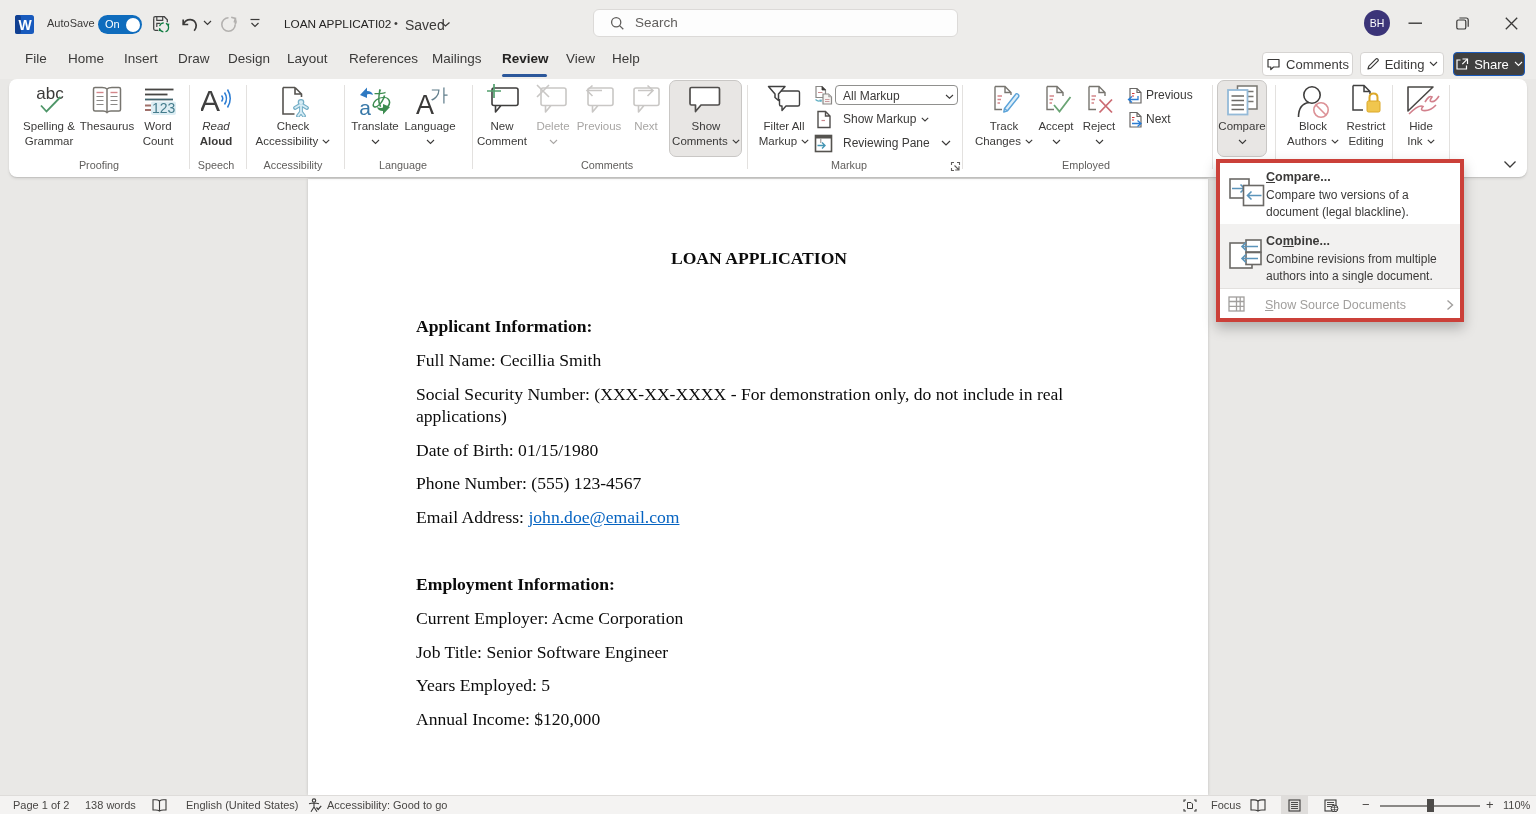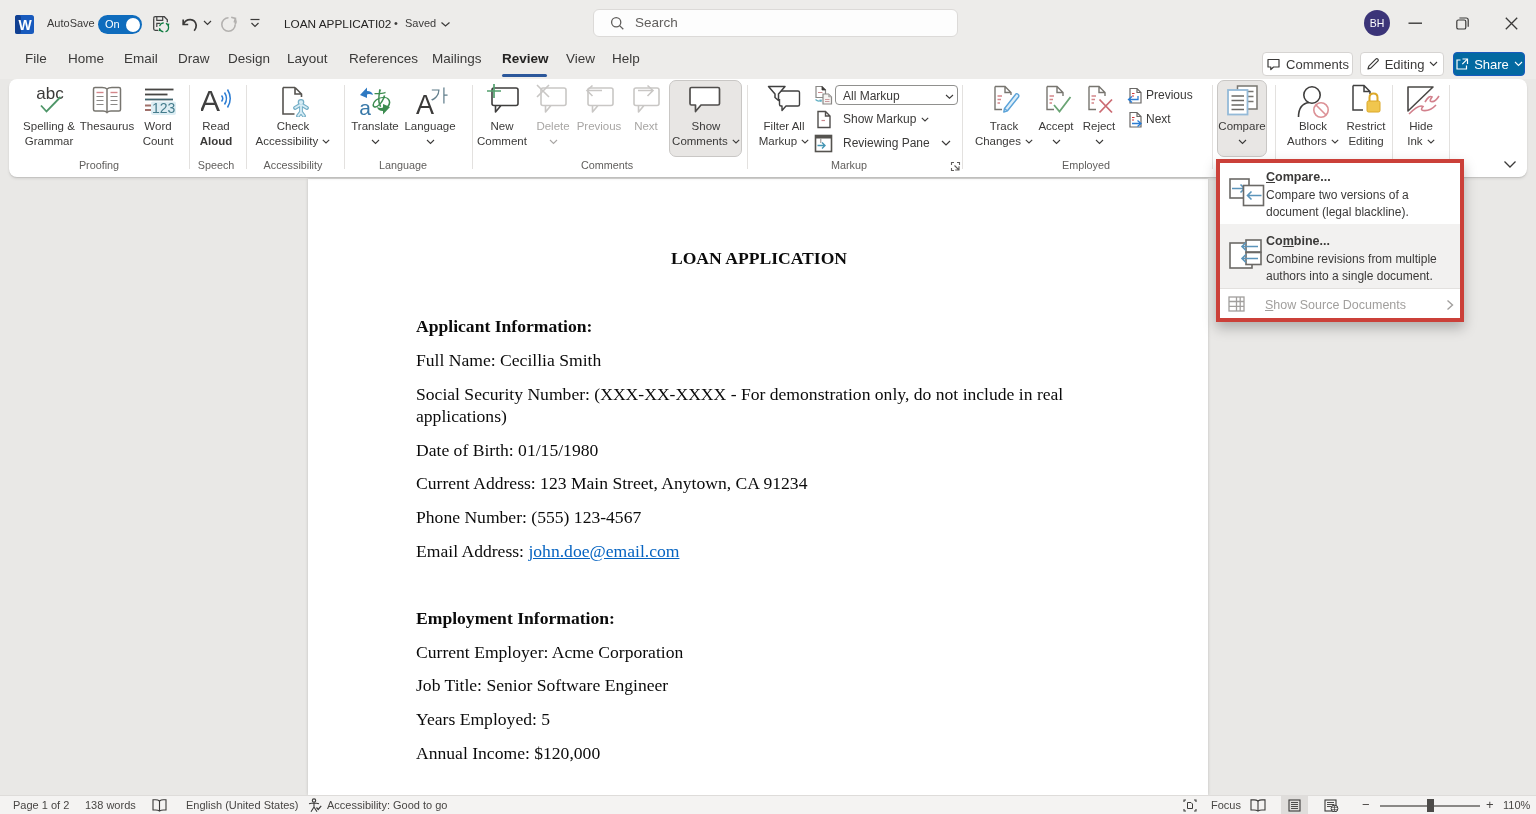--- a/index.html
+++ b/index.html
@@ -73,21 +73,21 @@
     <path d="M9.5 2.8 L16.2 9.3" fill="none" stroke="#b3b1af" stroke-width="0"></path>
     <path d="M12.2 2.2 L16.4 3.4 L15.2 7.5" fill="none" stroke="#b3b1af" stroke-width="1.6"></path>
     <path d="M16.3 3.5 A6.7 6.7 0 0 1 16.2 9.5" fill="none" stroke="#b3b1af" stroke-width="1.6"></path>
   </svg>
   <svg class="abs" style="left:249px;top:18px" width="12" height="10" viewBox="0 0 12 10">
     <path d="M1.5 1.5 L10.5 1.5" stroke="#3b3a39" stroke-width="1.2"></path>
     <path d="M2.5 5 L6 8.5 L9.5 5" fill="none" stroke="#3b3a39" stroke-width="1.2"></path>
   </svg>
   <span class="abs" style="left:284px;top:17px;font-size:11.8px;color:#252423;">LOAN APPLICATI02</span>
   <span class="abs" style="left:394px;top:17px;font-size:11px;color:#3b3a39;">•</span>
-  <span class="abs" style="left:405px;top:17px;font-size:11px;color:#3b3a39;">Saved</span>
+  <span class="abs" style="left:405px;top:17px;font-size:14px;color:#3b3a39;">Saved</span>
   <svg class="abs" style="left:440px;top:21px" width="11" height="7" viewBox="0 0 11 7">
       <path d="M1.5 1.5 L5.5 5 L9.5 1.5" fill="none" stroke="#3b3a39" stroke-width="1.2"></path>
     </svg>
   <div id="search" class="abs">
     <svg class="abs" style="left:16px;top:6px" width="15" height="15" viewBox="0 0 15 15">
         <circle cx="6.2" cy="6.2" r="4.6" fill="none" stroke="#605e5c" stroke-width="1.3"></circle>
         <path d="M9.6 9.6 L13.3 13.3" stroke="#605e5c" stroke-width="1.3"></path>
       </svg>
     <span class="abs" style="left:41px;top:5px;font-size:13.5px;color:#605e5c;">Search</span>
   </div>
@@ -99,21 +99,21 @@
     <rect x="0.8" y="3" width="9" height="9" rx="1.6" fill="none" stroke="#3b3a39" stroke-width="1.2"></rect>
     <path d="M3.4 1.0 L10.2 1.0 Q12.2 1.0 12.2 3.0 L12.2 9.8" fill="none" stroke="#3b3a39" stroke-width="1.2"></path>
   </svg>
   <svg class="abs" style="left:1505px;top:17px" width="13" height="13" viewBox="0 0 13 13">
       <path d="M0.8 0.8 L12.2 12.2 M12.2 0.8 L0.8 12.2" stroke="#3b3a39" stroke-width="1.3"></path>
     </svg>
 </div>
 <div id="tabrow" class="abs">
   <span class="tab" style="left:25px;">File</span>
   <span class="tab" style="left:68px;">Home</span>
-  <span class="tab" style="left:124px;">Email</span>
+  <span class="tab" style="left:124px;">Insert</span>
   <span class="tab" style="left:178px;">Draw</span>
   <span class="tab" style="left:228px;">Design</span>
   <span class="tab" style="left:287px;">Layout</span>
   <span class="tab" style="left:349px;">References</span>
   <span class="tab" style="left:432px;">Mailings</span>
   <span class="tab" style="left:502px;font-weight:bold;color:#252423;">Review</span>
   <span class="tab" style="left:566px;">View</span>
   <span class="tab" style="left:612px;">Help</span>
   <div class="abs" style="left:502px;top:29px;width:45px;height:3px;background:#2b579a;border-radius:2px;"></div>
   <div class="pillbtn" style="left:1262px;width:91px;">
@@ -124,21 +124,21 @@
   </div>
   <div class="pillbtn" style="left:1360px;width:84px;">
     <svg width="14" height="14" viewBox="0 0 14 14">
         <path d="M2 12 L2.8 9.2 L9.8 2.2 Q10.8 1.2 11.8 2.2 Q12.8 3.2 11.8 4.2 L4.8 11.2 Z" fill="none" stroke="#3b3a39" stroke-width="1.2" stroke-linejoin="round"></path>
       </svg>
     <span>Editing</span>
     <svg width="9" height="6" viewBox="0 0 9 6">
         <path d="M1 1 L4.5 4.5 L8 1" fill="none" stroke="#3b3a39" stroke-width="1.1"></path>
       </svg>
   </div>
-  <div class="pillbtn" style="left:1453px;width:72px;background:#0369a1;border-color:#185abd;color:#fff;">
+  <div class="pillbtn" style="left:1453px;width:72px;background:#404040;border-color:#185abd;color:#fff;">
     <svg width="14" height="14" viewBox="0 0 14 14">
         <path d="M5.5 3 L2 3 L2 12 L11.5 12 L11.5 8.5" fill="none" stroke="#fff" stroke-width="1.2"></path>
         <path d="M7.5 2 L12.5 2 L12.5 7" fill="none" stroke="#fff" stroke-width="1.2"></path>
         <path d="M12.3 2.2 L7.3 7.2" stroke="#fff" stroke-width="1.2"></path>
       </svg>
     <span>Share</span>
     <svg width="9" height="6" viewBox="0 0 9 6">
         <path d="M1 1 L4.5 4.5 L8 1" fill="none" stroke="#fff" stroke-width="1.1"></path>
       </svg>
   </div>
@@ -170,21 +170,21 @@
   </svg>
   <div class="rlbl" style="left:118px;top:120px;width:80px;">Word</div>
   <div class="rlbl" style="left:118px;top:135px;width:80px;">Count</div>
 
   <svg class="abs" style="left:201px;top:85px" width="32" height="30" viewBox="0 0 32 30">
     <text x="9" y="26" font-size="30" fill="#404040" font-family="Liberation Sans" text-anchor="middle">A</text>
     <path d="M20.5 10.5 Q23 13.5 20.5 16.5" fill="none" stroke="#2b7cd3" stroke-width="1.5"></path>
     <path d="M23.5 7.5 Q27.5 13.5 23.5 19.5" fill="none" stroke="#2b7cd3" stroke-width="1.5"></path>
     <path d="M26.5 4.5 Q32 13.5 26.5 22.5" fill="none" stroke="#2b7cd3" stroke-width="1.5"></path>
   </svg>
-  <div class="rlbl" style="left:176px;top:120px;width:80px;">Read</div>
+  <div class="rlbl" style="left:176px;top:120px;width:80px;font-style:italic;">Read</div>
   <div class="rlbl" style="left:176px;top:135px;width:80px;font-weight:bold;">Aloud</div>
 
   <svg class="abs" style="left:281px;top:85px" width="28" height="32" viewBox="0 0 28 32">
     <path d="M2 2.5 L14 2.5 M2 2.5 L2 29 L13.5 29 M14 2.5 L20.5 9 L20.5 12 M14 2.5 L14 9 L20.5 9" fill="none" stroke="#55534f" stroke-width="1.6"></path>
     <path d="M14 23 L19 20 M26 23 L21 20 M20 20.5 L20 27 M20 27 L17 31 M20 27 L23 31" fill="none" stroke="#74aec6" stroke-width="3.8" stroke-linecap="round"></path>
     <circle cx="20" cy="17.3" r="2.7" fill="#d6ecf5" stroke="#74aec6" stroke-width="1.2"></circle>
     <path d="M14.3 22.8 L19 20 M25.7 22.8 L21 20 M20 20.5 L20 27 M20 27 L17.2 30.8 M20 27 L22.8 30.8" fill="none" stroke="#d6ecf5" stroke-width="1.8" stroke-linecap="round"></path>
   </svg>
   <div class="rlbl" style="left:253px;top:120px;width:80px;">Check</div>
   <div class="rlbl" style="left:243px;top:135px;width:100px;">Accessibility <svg width="8" height="5" viewBox="0 0 8 5" style="display:inline-block;vertical-align:1px;margin-left:1px;">
@@ -391,21 +391,20 @@
   <div class="vsep" style="left:1275px;"></div>
   <div class="vsep" style="left:1392px;"></div>
   <div class="vsep" style="left:1449px;"></div>
 </div>
 <div id="doc">
 <p style="text-align:center; margin-bottom:46px;"><span class="b">LOAN APPLICATION</span></p>
 <p class="b">Applicant Information:</p>
 <p>Full Name: Cecillia Smith</p>
 <p>Social Security Number: (XXX-XX-XXXX - For demonstration only, do not include in real applications)</p>
 <p>Date of Birth: 01/15/1980</p>
-<p>Current Address: 123 Main Street, Anytown, CA 91234</p>
 <p>Phone Number: (555) 123-4567</p>
 <p>Email Address: <span style="color:#0563c1; text-decoration:underline;">john.doe@email.com</span></p>
 <p>&nbsp;</p>
 <p class="b">Employment Information:</p>
 <p>Current Employer: Acme Corporation</p>
 <p>Job Title: Senior Software Engineer</p>
 <p>Years Employed: 5</p>
 <p>Annual Income: $120,000</p>
 </div>
 <div id="statusbar" class="abs">

